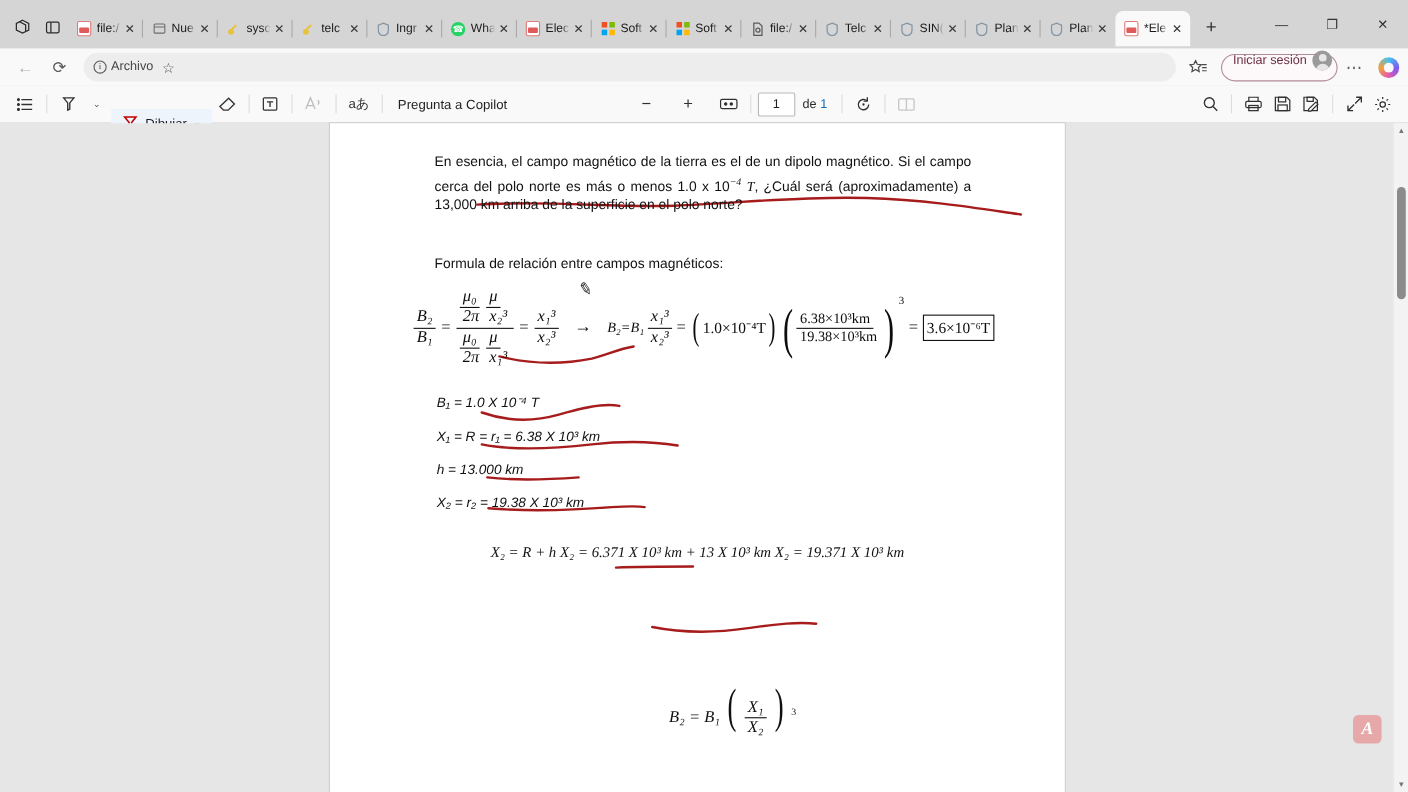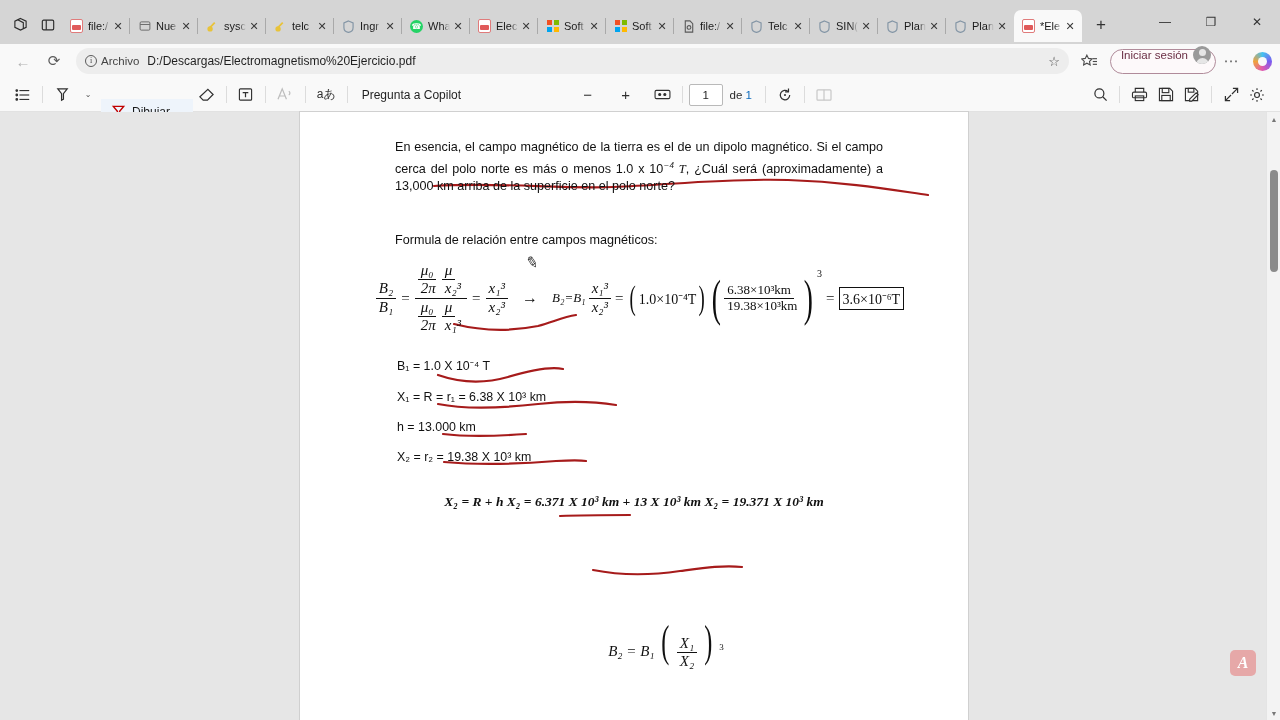--- a/index.html
+++ b/index.html
@@ -220,27 +220,27 @@
   }
   .boxed { border: 1px solid #111; padding: 1px 3px; font-size: 14px; }
   .pencil {
     position: absolute; left: 226px; top: 142px;
     width: 15px; height: 18px; color: #222; font-size: 15px;
     transform: rotate(12deg);
   }
 
   
   .vlist { position: absolute; left: 97px; top: 245px; font-size: 12.4px; color: #111; }
-  .vrow { position: relative; margin-bottom: 16px; white-space: nowrap; }
+  .vrow { position: relative; margin-bottom: 16px; white-space: nowrap; font-style: italic; }
   .ser { font-family: "Liberation Serif", serif; font-style: italic; }
 
   .centerblock {
     position: absolute; left: 0; top: 382px; width: 668px;
     text-align: center; font-family: "Liberation Serif", serif;
-    font-size: 13.5px; color: #111; font-weight: bold;
+    font-size: 13.5px; color: #111;
   }
   .centerblock div { margin-bottom: 9px; position: relative; display: inline-block; }
   .cb-line { display: block; }
 
   .bigfrac {
     position: absolute; left: 0; top: 512px; width: 732px; text-align: center;
     font-family: "Liberation Serif", serif; font-size: 15px; color: #111;
   }
   .clipped {
     position: absolute; left: 0; top: 580px; width: 668px; text-align: center;
@@ -469,21 +469,20 @@
 
 <div class="navbar">
   <div class="nav-btn dim">←</div>
   <div class="nav-btn">⟳</div>
 
   <div class="omnibox">
     <span class="omni-info">
       <span class="omni-circle">i</span>
       <span>Archivo</span>
     </span>
-    <span class="omni-url">D:/Descargas/Electromagnetismo%20Ejercicio.pdf</span>
     <span class="omni-star">☆</span>
   </div>
 
   <div class="nav-btn">
     <svg width="17" height="15" viewBox="0 0 18 16" fill="none" stroke="#4a4a4a" stroke-width="1.2">
       <path d="M6.2 1.2 7.9 4.7l3.9.5-2.8 2.7.7 3.8-3.5-1.9-3.5 1.9.7-3.8L.6 5.2l3.9-.5Z"></path>
       <line x1="12.5" y1="5" x2="17" y2="5"></line>
         <line x1="12.5" y1="8" x2="17" y2="8"></line>
         <line x1="12.5" y1="11" x2="17" y2="11"></line>
     </svg>

